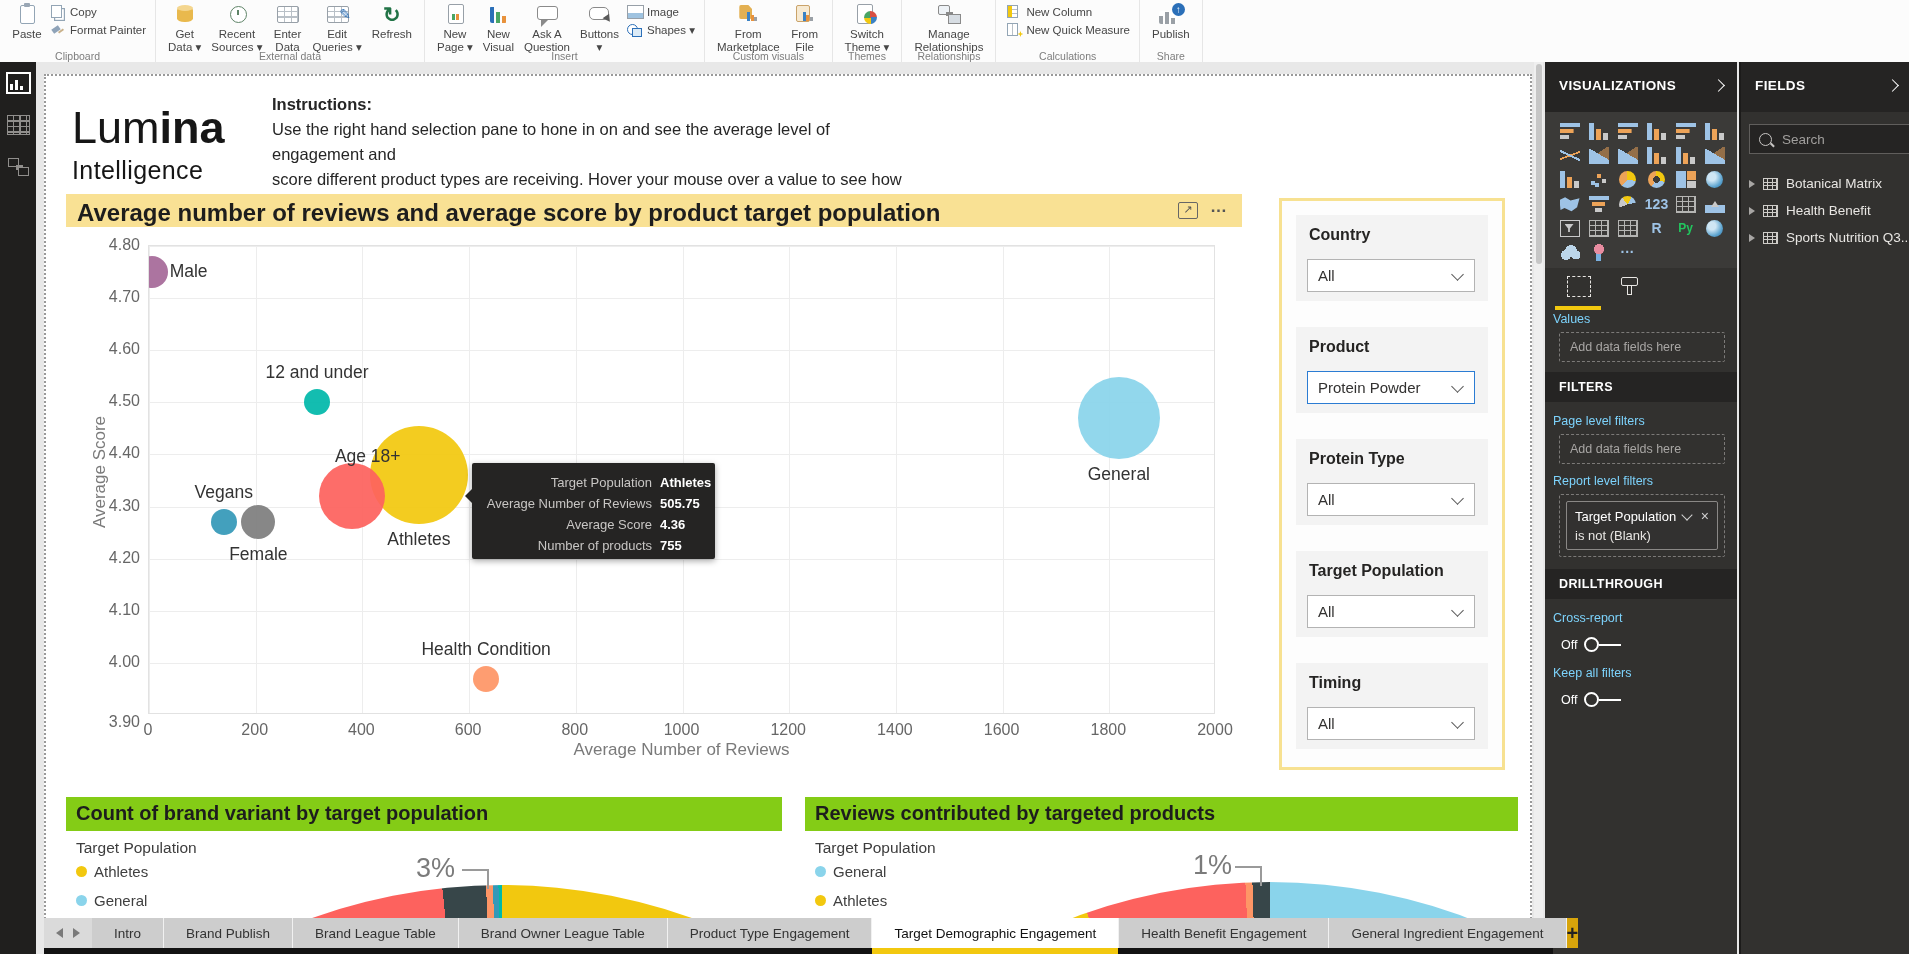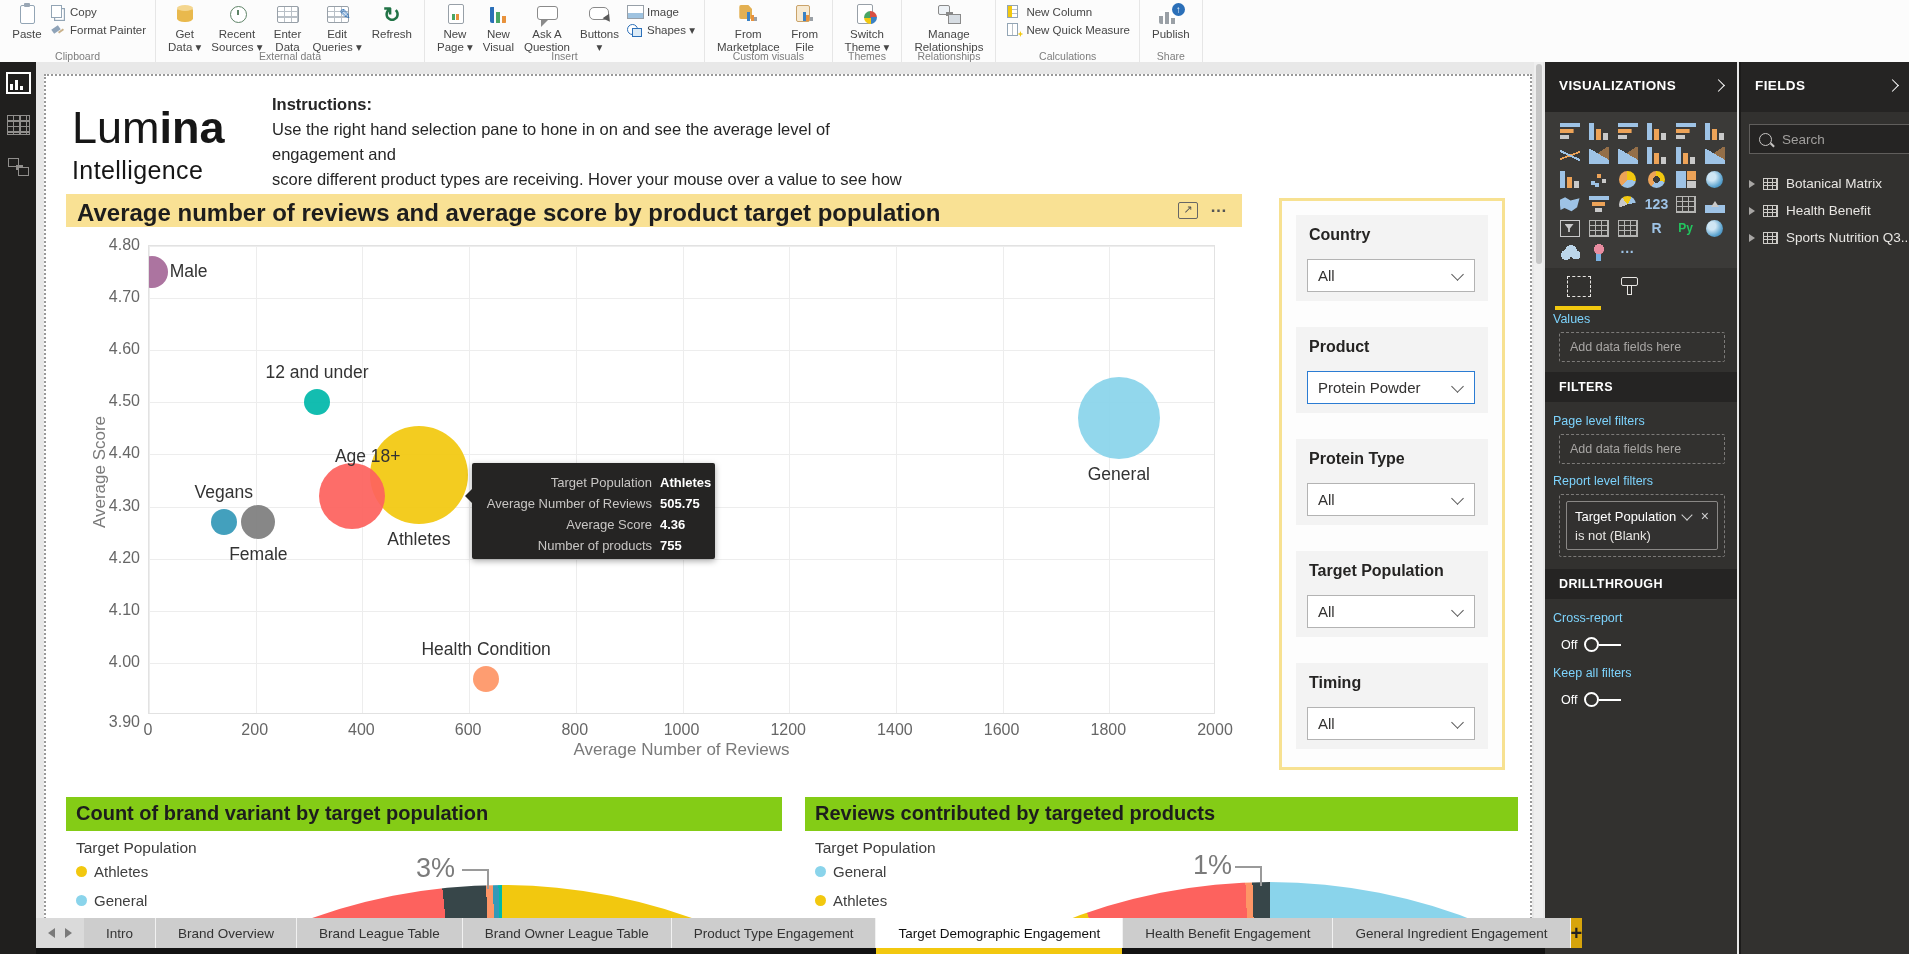--- a/index.html
+++ b/index.html
@@ -123,21 +123,21 @@
   .pc-title{position:absolute;left:10px;top:5px;font-size:20px;font-weight:bold;color:#1d1d1d;white-space:nowrap;}
   .pc-legend-title{position:absolute;left:10px;top:42px;font-size:15.5px;color:#3d3d3d;}
   .leg-item{position:absolute;left:10px;display:flex;align-items:center;gap:7px;font-size:15px;color:#3f3f3f;}
   .leg-dot{width:11px;height:11px;border-radius:50%;flex:none;}
   .pie{position:absolute;width:1120px;height:1120px;border-radius:50%;}
   .callout{position:absolute;font-size:27px;color:#7b7b7b;}
   .co-h{position:absolute;height:1.5px;background:#9a9a9a;}
   .co-v{position:absolute;width:1.5px;background:#9a9a9a;}
 
   
-  #tabbar{position:absolute;left:0px;top:856px;width:1509px;height:36px;z-index:20;}
+  #tabbar{position:absolute;left:8px;top:856px;width:1509px;height:36px;z-index:20;}
   #tabstrip{position:absolute;left:0;bottom:0;width:100%;height:6px;background:#121212;}
   #tabrow{position:absolute;left:0;top:0;width:100%;height:30px;background:#dadada;display:flex;align-items:stretch;}
   .tab-arrows{display:flex;align-items:center;gap:10px;padding:0 12px;}
   .tri{width:0;height:0;border-top:5px solid transparent;border-bottom:5px solid transparent;}
   .tri-l{border-right:7px solid #7a7a7a;}
   .tri-r{border-left:7px solid #7a7a7a;}
   .tab{position:relative;display:flex;align-items:center;padding:0 22px;font-size:13.5px;color:#333;background:#cdcdcd;border-right:1px solid #f1f1f1;white-space:nowrap;}
   .tab.active{background:#ffffff;color:#111;}
   .tab.active::after{content:"";position:absolute;left:0;right:0;top:30px;height:6px;background:#F2C80F;}
   .tab-add{display:flex;align-items:center;justify-content:center;width:46px;background:#D7A40B;color:#222;font-size:20px;font-weight:bold;}
@@ -558,21 +558,21 @@
       </div>
 
     <div id="tabbar">
       <div id="tabstrip"></div>
       <div id="tabrow">
         <div class="tab-arrows">
           <span class="tri tri-l"></span>
           <span class="tri tri-r"></span>
         </div>
       <div class="tab">Intro</div>
-          <div class="tab">Brand Overview</div>
+          <div class="tab">Brand Publish</div>
           <div class="tab">Brand League Table</div>
           <div class="tab">Brand Owner League Table</div>
           <div class="tab">Product Type Engagement</div>
           <div class="tab active">Target Demographic Engagement</div>
           <div class="tab">Health Benefit Engagement</div>
           <div class="tab">General Ingredient Engagement</div>
           <div class="tab-add">+</div>
         </div>
     </div>
   </div>

